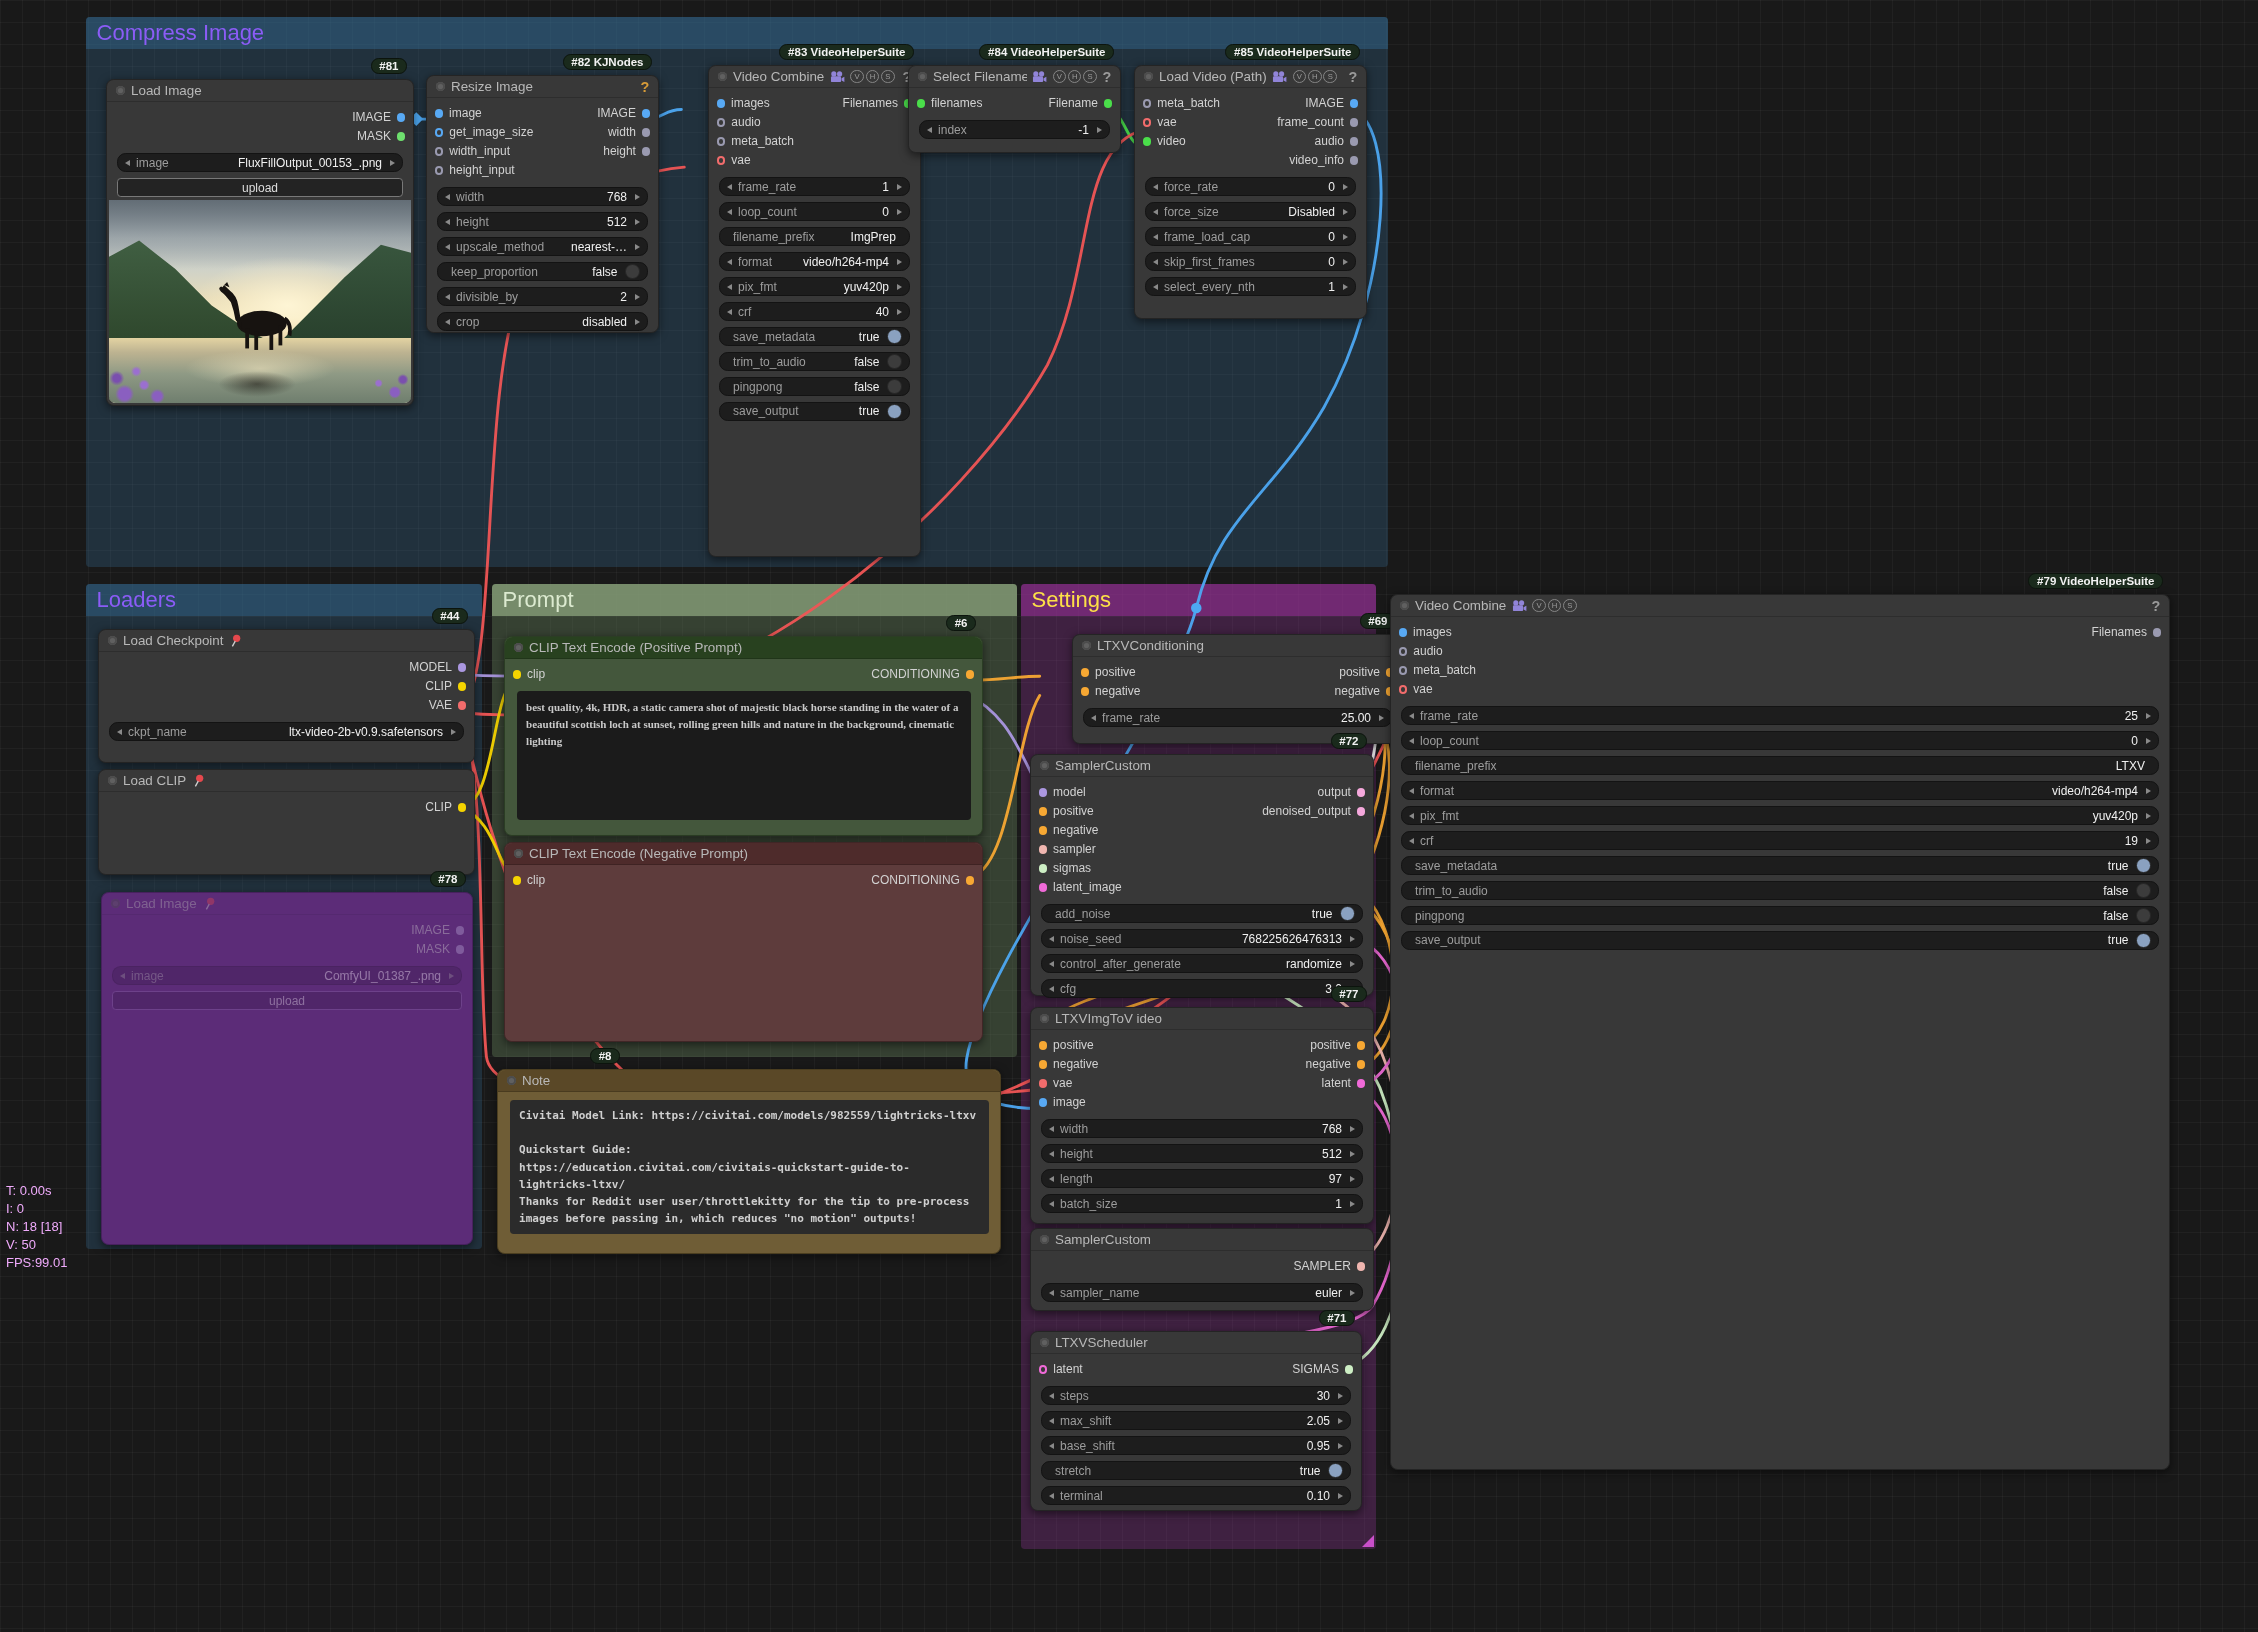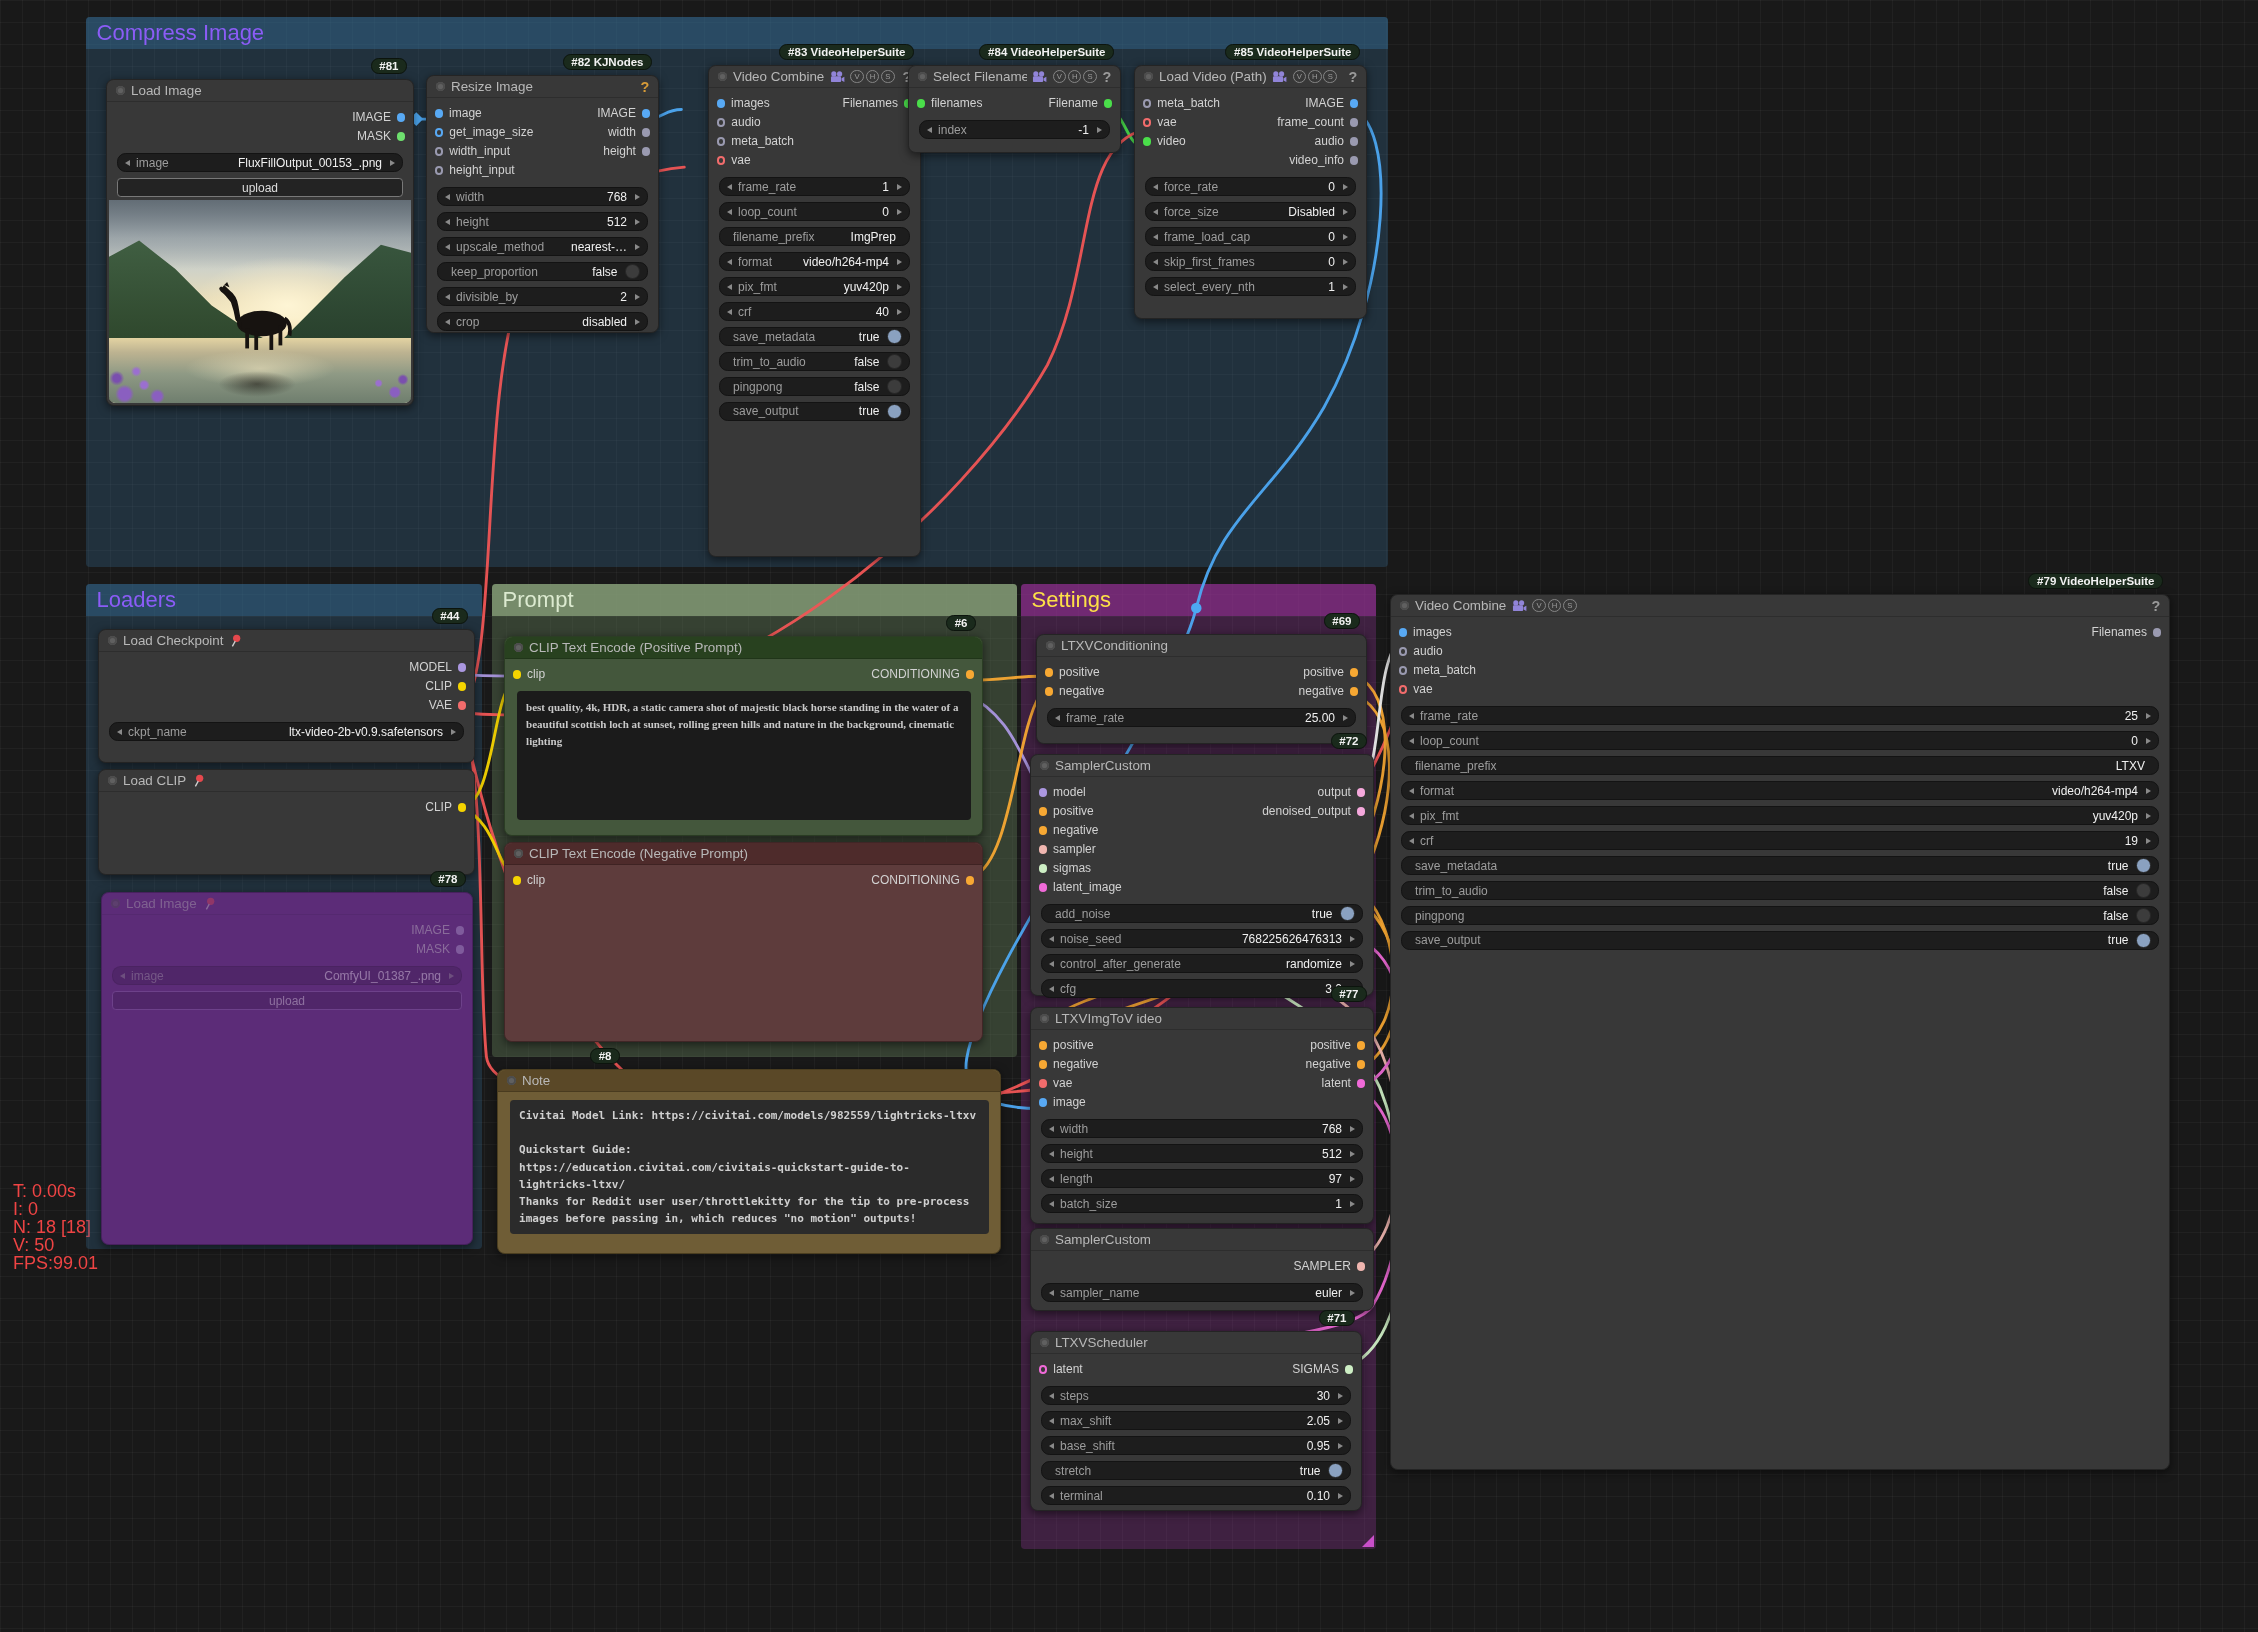--- a/index.html
+++ b/index.html
@@ -97,21 +97,21 @@
       radial-gradient(circle at 20% 80%,#8a5fc0 0 8%,transparent 13%),
       radial-gradient(circle at 45% 60%,#9b6fd0 0 6%,transparent 11%),
       radial-gradient(circle at 10% 45%,#7a4fae 0 5%,transparent 10%),
       radial-gradient(circle at 62% 85%,#8a5fc0 0 7%,transparent 12%),
       radial-gradient(circle at 35% 30%,#9b6fd0 0 4%,transparent 9%)}
   .scene-flowers-r{position:absolute;right:0;bottom:0;width:18%;height:18%;background:
       radial-gradient(circle at 70% 70%,#8a5fc0 0 9%,transparent 14%),
       radial-gradient(circle at 40% 45%,#9b6fd0 0 6%,transparent 11%),
       radial-gradient(circle at 85% 35%,#7a4fae 0 6%,transparent 11%)}
   
-  .stats{position:absolute;left:13px;top:1182px;z-index:0;color:#ef4444;font-size:18px;line-height:18px}
+  .stats{position:absolute;left:6px;top:1182px;z-index:0;color:#f0abfc;font-size:13px;line-height:18px}
 </style>
 </head>
 <body>
 
 <div class="group g-blue" style="left:86px;top:17.3px;width:1302px;height:550px">
   <div class="group-title">Compress Image</div>
 </div>
 <div class="group g-blue" style="left:86px;top:584px;width:396px;height:665px">
   <div class="group-title">Loaders</div>
 </div>
@@ -692,21 +692,21 @@
     <span class="cdot"></span>
     <span class="ntitle">Note</span>
   </div>
   <div class="note-text">Civitai Model Link: https://civitai.com/models/982559/lightricks-ltxv
 
 Quickstart Guide:
 https://education.civitai.com/civitais-quickstart-guide-to-lightricks-ltxv/
 Thanks for Reddit user user/throttlekitty for the tip to pre-process images before passing in, which reduces "no motion" outputs!</div>
 </div>
 
-<div class="node" style="left:1036px;top:634px;width:329px;height:108px">
+<div class="node" style="left:1072px;top:634px;width:329px;height:108px">
   <div class="badge">#69</div>
   <div class="node-header">
     <span class="cdot"></span>
     <span class="ntitle">LTXVConditioning</span>
   </div>
   <div class="ports">
       <div class="port-row">
         <span class="port">
           <i class="pdot" style="--c: #f7a833;"></i>
           <span class="plabel">positive</span>

